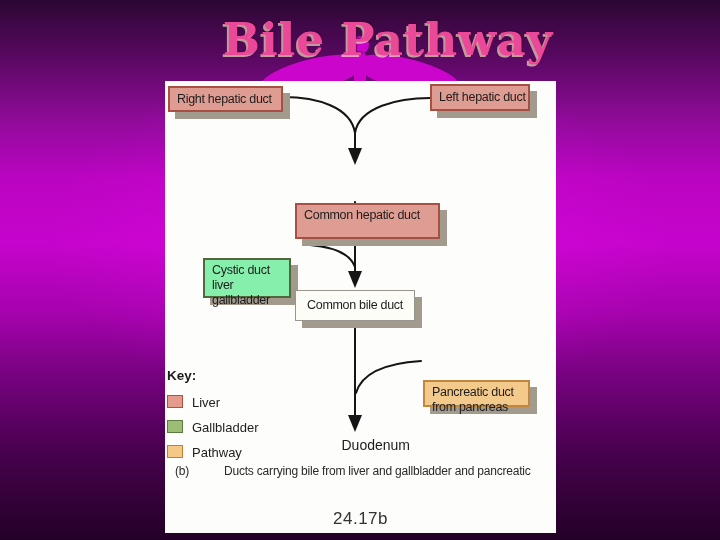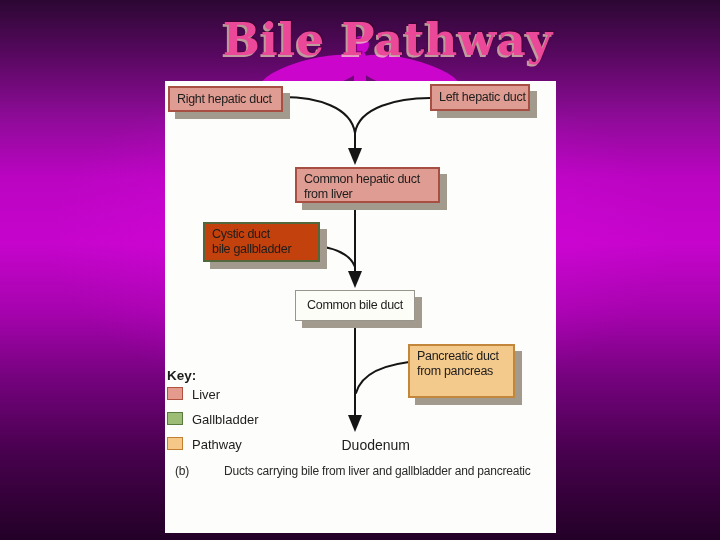--- a/index.html
+++ b/index.html
@@ -27,28 +27,28 @@
     background:#fdfdfb;z-index:2;
   }
   .connectors{position:absolute;left:0;top:0;width:391px;height:452px;z-index:1;}
   .node{
     position:absolute;z-index:2;
     border:2px solid;box-sizing:border-box;
     box-shadow:7px 7px 0 #a29a8c;
     font-size:12.5px;letter-spacing:-0.3px;color:#1d1d1d;line-height:15px;
   }
   .node.single{display:flex;align-items:center;padding-left:7px;}
-  .node.multi{padding:3px 3px 0 7px;}
+  .node.multi{padding:3px 3px 0 7px;margin-top:36px;}
   .node.plain{border-width:1px;justify-content:center;padding-left:0;}
   .terminal-label{
     position:absolute;left:145px;top:356px;width:100px;text-align:right;
     font-size:14px;color:#1d1d1d;z-index:2;
   }
   .key{position:absolute;left:2px;top:287px;z-index:2;color:#1d1d1d;}
-  .key-heading{font-size:13.5px;font-weight:bold;margin-bottom:4px;}
+  .key-heading{font-size:13.5px;font-weight:bold;margin-bottom:12px;}
   .key-row{display:flex;margin-bottom:11px;height:14px;}
   .swatch{width:16px;height:13px;border:1px solid;margin-right:9px;box-sizing:border-box;}
   .key-label{font-size:13px;}
   .caption{
     position:absolute;left:10px;top:382px;width:378px;z-index:2;
     font-size:12px;letter-spacing:-0.2px;line-height:16.5px;color:#2a2a2a;
     display:flex;
   }
   .caption .prefix{flex:0 0 25px;}
   .caption .cap-line{white-space:nowrap;margin-left:24px;}
@@ -93,33 +93,32 @@
   <div class="node single" style="left: 3px; top: 5px; width: 115px; height: 26px; background-color: rgb(223, 156, 146); border-color: rgb(168, 79, 68);">
     <span>Right hepatic duct</span>
   </div>
 
   <div class="node single" style="left: 265px; top: 3px; width: 100px; height: 27px; background-color: rgb(223, 156, 146); border-color: rgb(168, 79, 68);">
     <span>Left hepatic duct</span>
   </div>
 
   <div class="node multi" style="left: 130px; top: 86px; width: 145px; height: 36px; background-color: rgb(223, 156, 146); border-color: rgb(168, 79, 68);">
     <div>Common hepatic duct</div>
-    <div>from liver</div>
   </div>
 
-  <div class="node multi" style="left: 38px; top: 141px; width: 117px; height: 40px; background-color: #c2410c; border-color: rgb(82, 104, 60);">
+  <div class="node multi" style="left: 38px; top: 141px; width: 88px; height: 40px; background-color: #86efac; border-color: rgb(82, 104, 60);">
     <div>Cystic duct</div>
-    <div>bile gallbladder</div>
+    <div>liver gallbladder</div>
   </div>
 
   <div class="node single plain" style="left: 130px; top: 209px; width: 120px; height: 31px; background-color: rgb(253, 253, 248); border-color: rgb(151, 149, 140);">
     <span>Common bile duct</span>
   </div>
 
-  <div class="node multi" style="left: 243px; top: 263px; width: 107px; height: 54px; background-color: rgb(244, 201, 140); border-color: rgb(195, 135, 59);">
+  <div class="node multi" style="left: 258px; top: 263px; width: 107px; height: 27px; background-color: rgb(244, 201, 140); border-color: rgb(195, 135, 59);">
     <div>Pancreatic duct</div>
     <div>from pancreas</div>
   </div>
 
   <div class="terminal-label">Duodenum</div>
 
   <div class="key">
     <div class="key-heading">Key:</div>
     <div class="key-row">
       <span class="swatch" style="background-color: rgb(229, 154, 142); border-color: rgb(176, 80, 64);"></span>
@@ -135,13 +134,14 @@
     </div>
   </div>
 
   <div class="caption">
     <div class="prefix">(b)</div>
     <div>
       <div class="cap-line">Ducts carrying bile from liver and gallbladder and pancreatic</div>
     </div>
   </div>
 
+  <div class="fig-number">24.17b</div>
 </div>
 
 </body></html>

